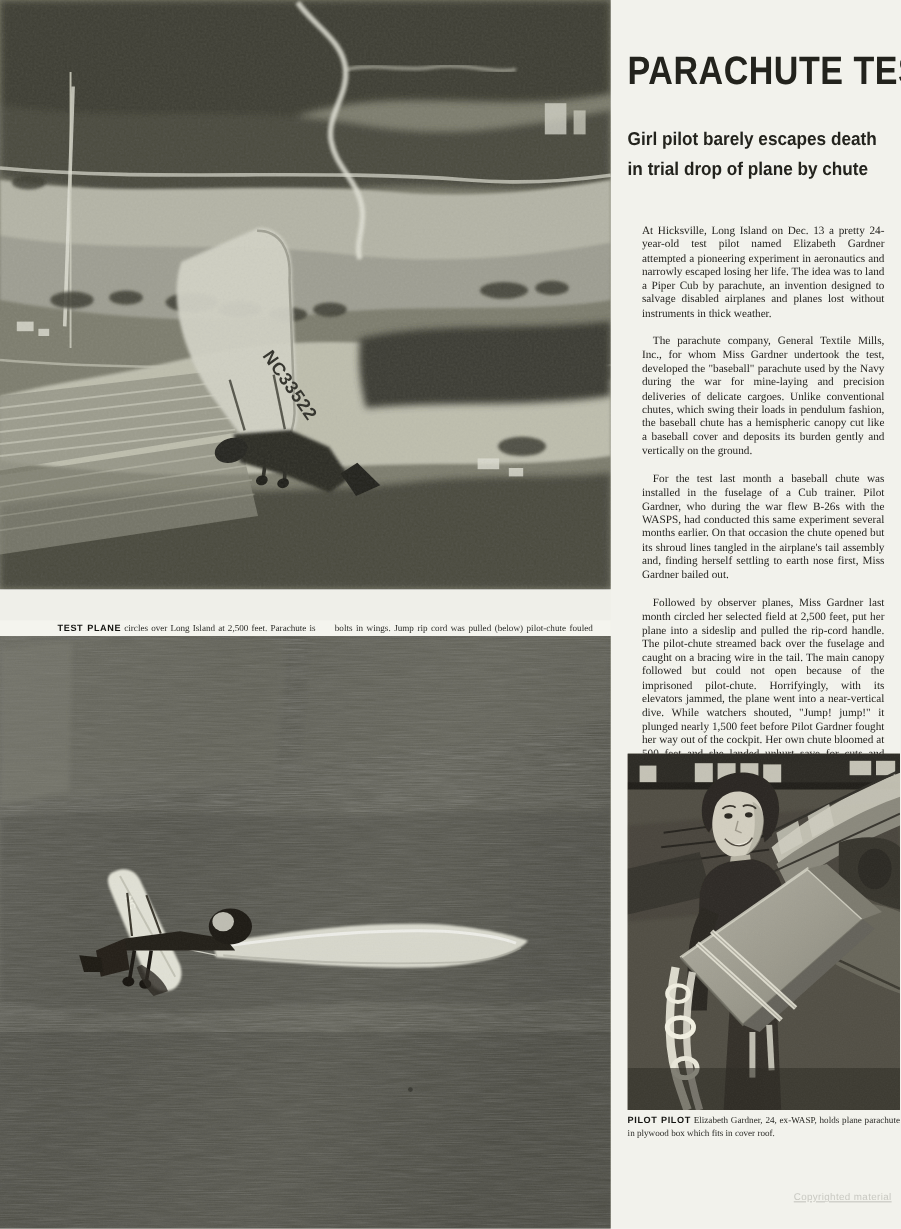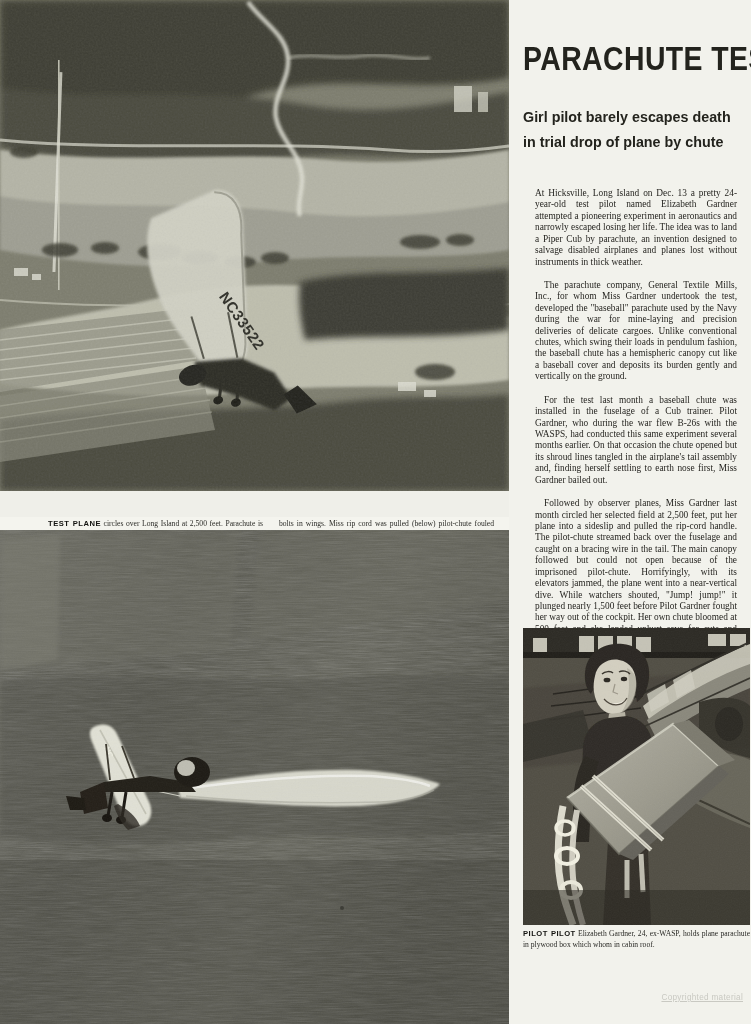--- a/index.html
+++ b/index.html
@@ -281,21 +281,21 @@
       </g>
 
       <rect width="509" height="491" filter="url(#grain2)" opacity="0.22"></rect>
       <rect width="509" height="491" fill="#6b6b5c" opacity="0.05"></rect>
     </svg>
   </div>
 
   <div class="caption-strip">
     <div class="caption-cols">
       <div class="caption-col"><span class="cap-lead">TEST PLANE</span><span> circles over Long Island at 2,500 feet. Parachute is packed in plywood container in fuselage just behind wing. Its lines are attached to three metal ring-</span></div>
-      <div class="caption-col"><span>bolts in wings. Miss rip cord was pulled (</span><span class="cap-ital">below</span><span>) pilot-chute fouled under tail. Main canopy streamed out behind plane but, prisoned by pilot-chute, could not unfurl.</span></div>
+      <div class="caption-col"><span>bolts in wings. Jump rip cord was pulled (</span><span class="cap-ital">below</span><span>) pilot-chute fouled under tail. Main canopy streamed out behind plane but, prisoned by pilot-chute, could not unfurl.</span></div>
     </div>
   </div>
 
   <div class="photo-bottom">
     <svg width="509" height="494" viewBox="0 0 509 494" preserveAspectRatio="none">
       <defs>
         <filter id="grain3">
           <feTurbulence type="fractalNoise" baseFrequency="0.035 1.3" numOctaves="4" seed="3"></feTurbulence>
           <feColorMatrix type="saturate" values="0"></feColorMatrix>
           <feComponentTransfer>
@@ -523,17 +523,17 @@
           <path d="M118,226 L120,264"></path>
         </g>
       </g>
 
       <rect y="262" width="227" height="35" fill="#2b2922" opacity="0.55"></rect>
 
       <rect width="227" height="297" filter="url(#grain5)" opacity="0.2"></rect>
     </svg>
   </div>
 
-  <div class="pilot-caption"><span class="cap-lead">PILOT PILOT</span><span> Elizabeth Gardner, 24, ex-WASP, holds plane parachute in plywood box which whom in cabin roof.</span></div>
+  <div class="pilot-caption"><span class="cap-lead">PILOT PILOT</span><span> Elizabeth Gardner, 24, ex-WASP, holds plane parachute in plywood box which fits in cover roof.</span></div>
 
   <div class="copyright">Copyrighted material</div>
 
 </div>
 
 </body></html>

